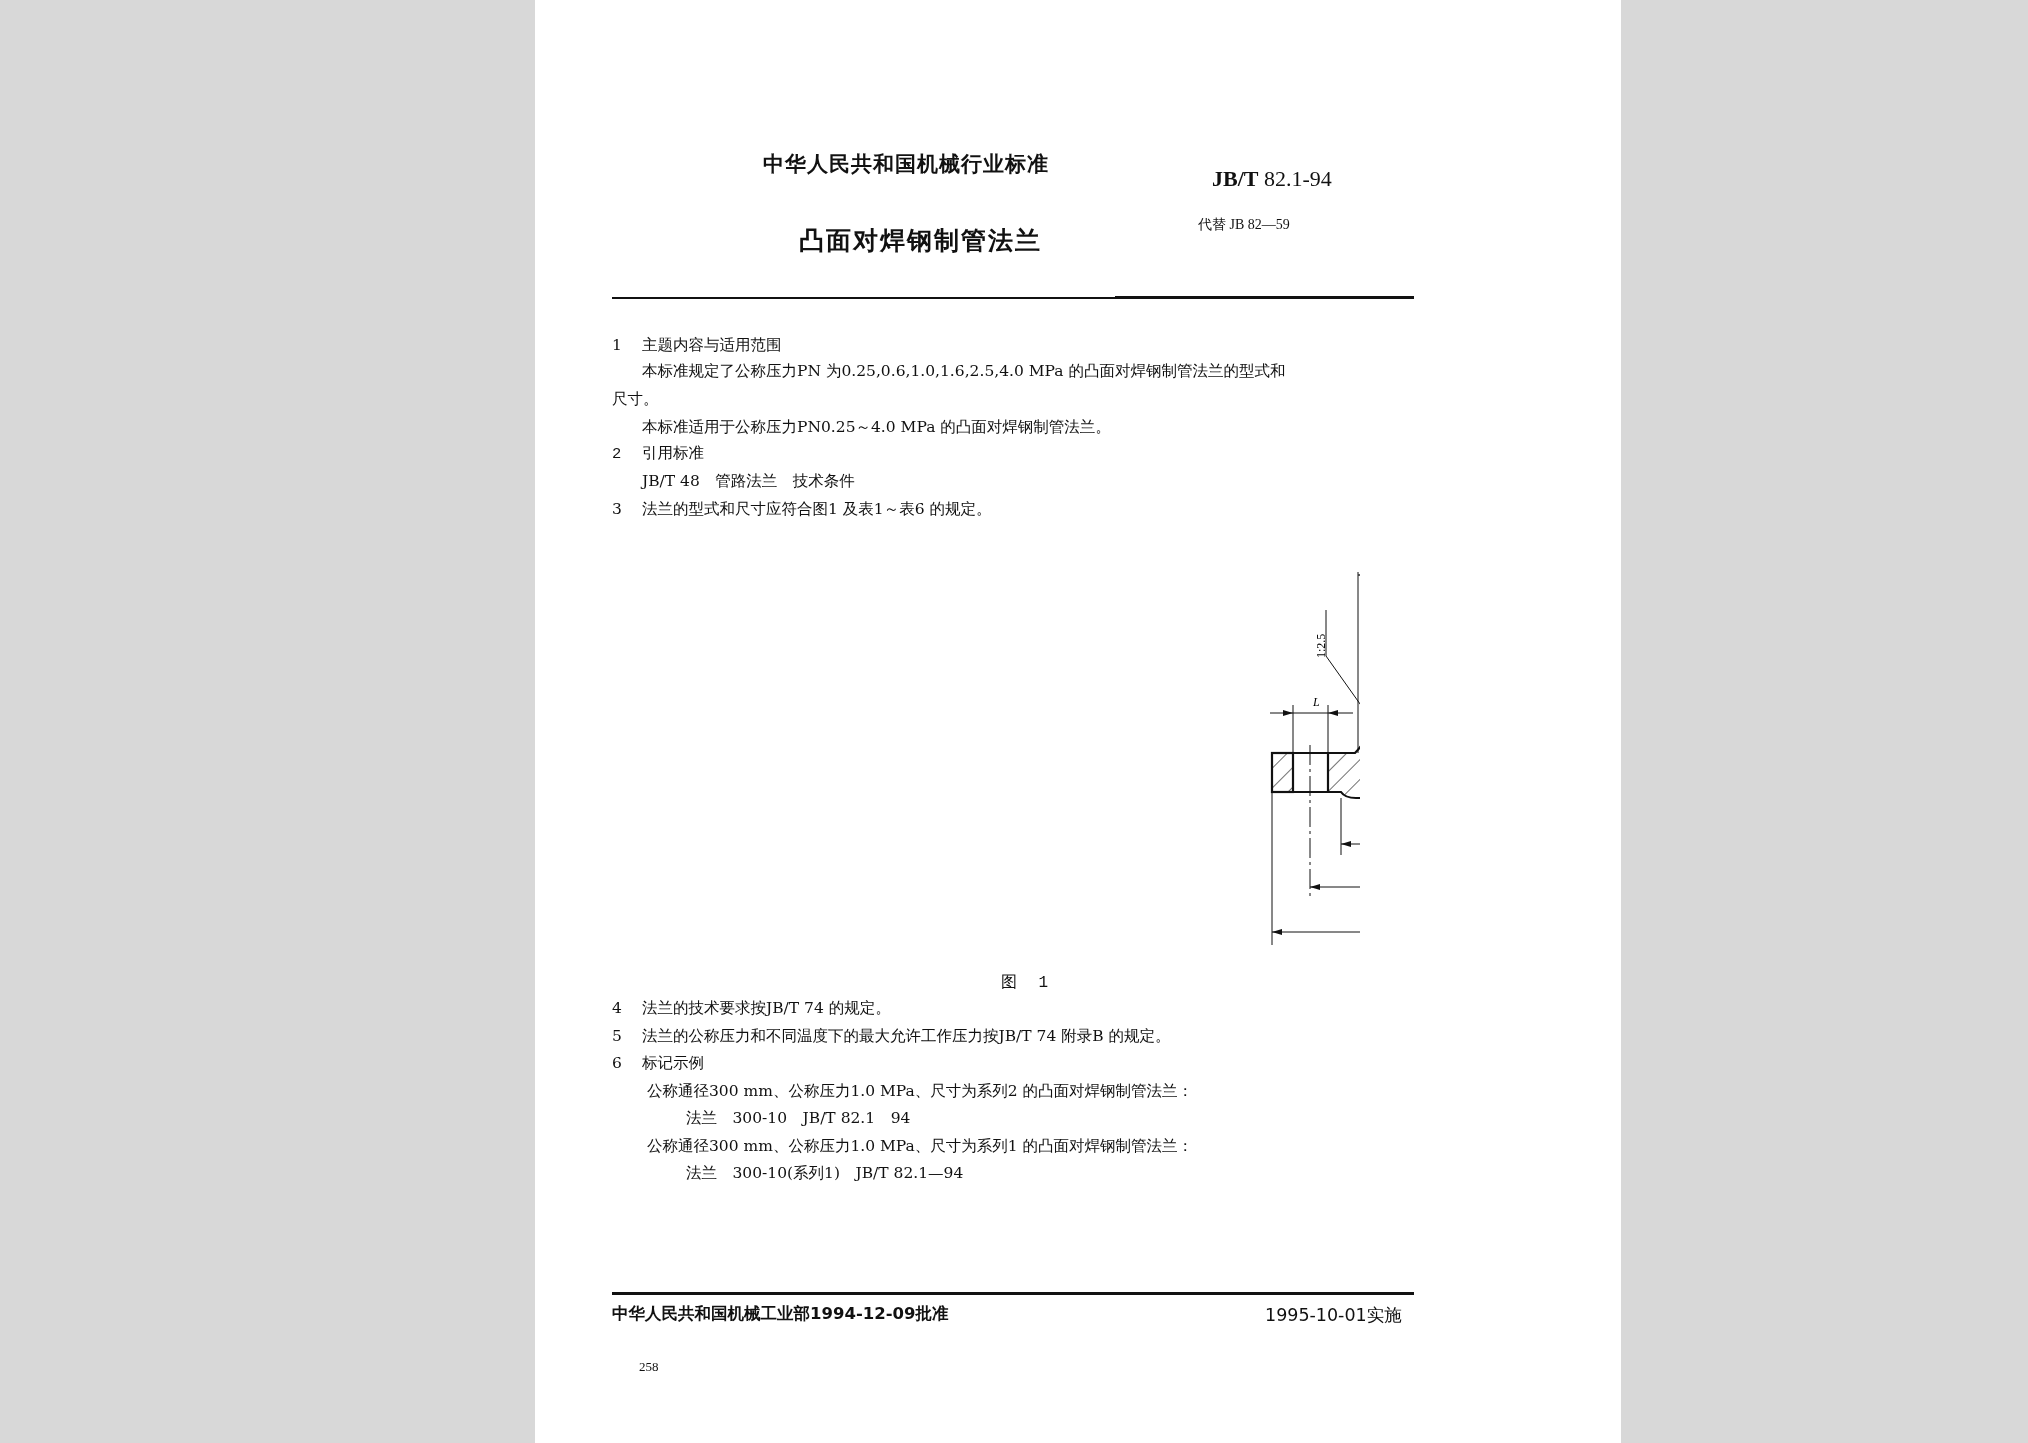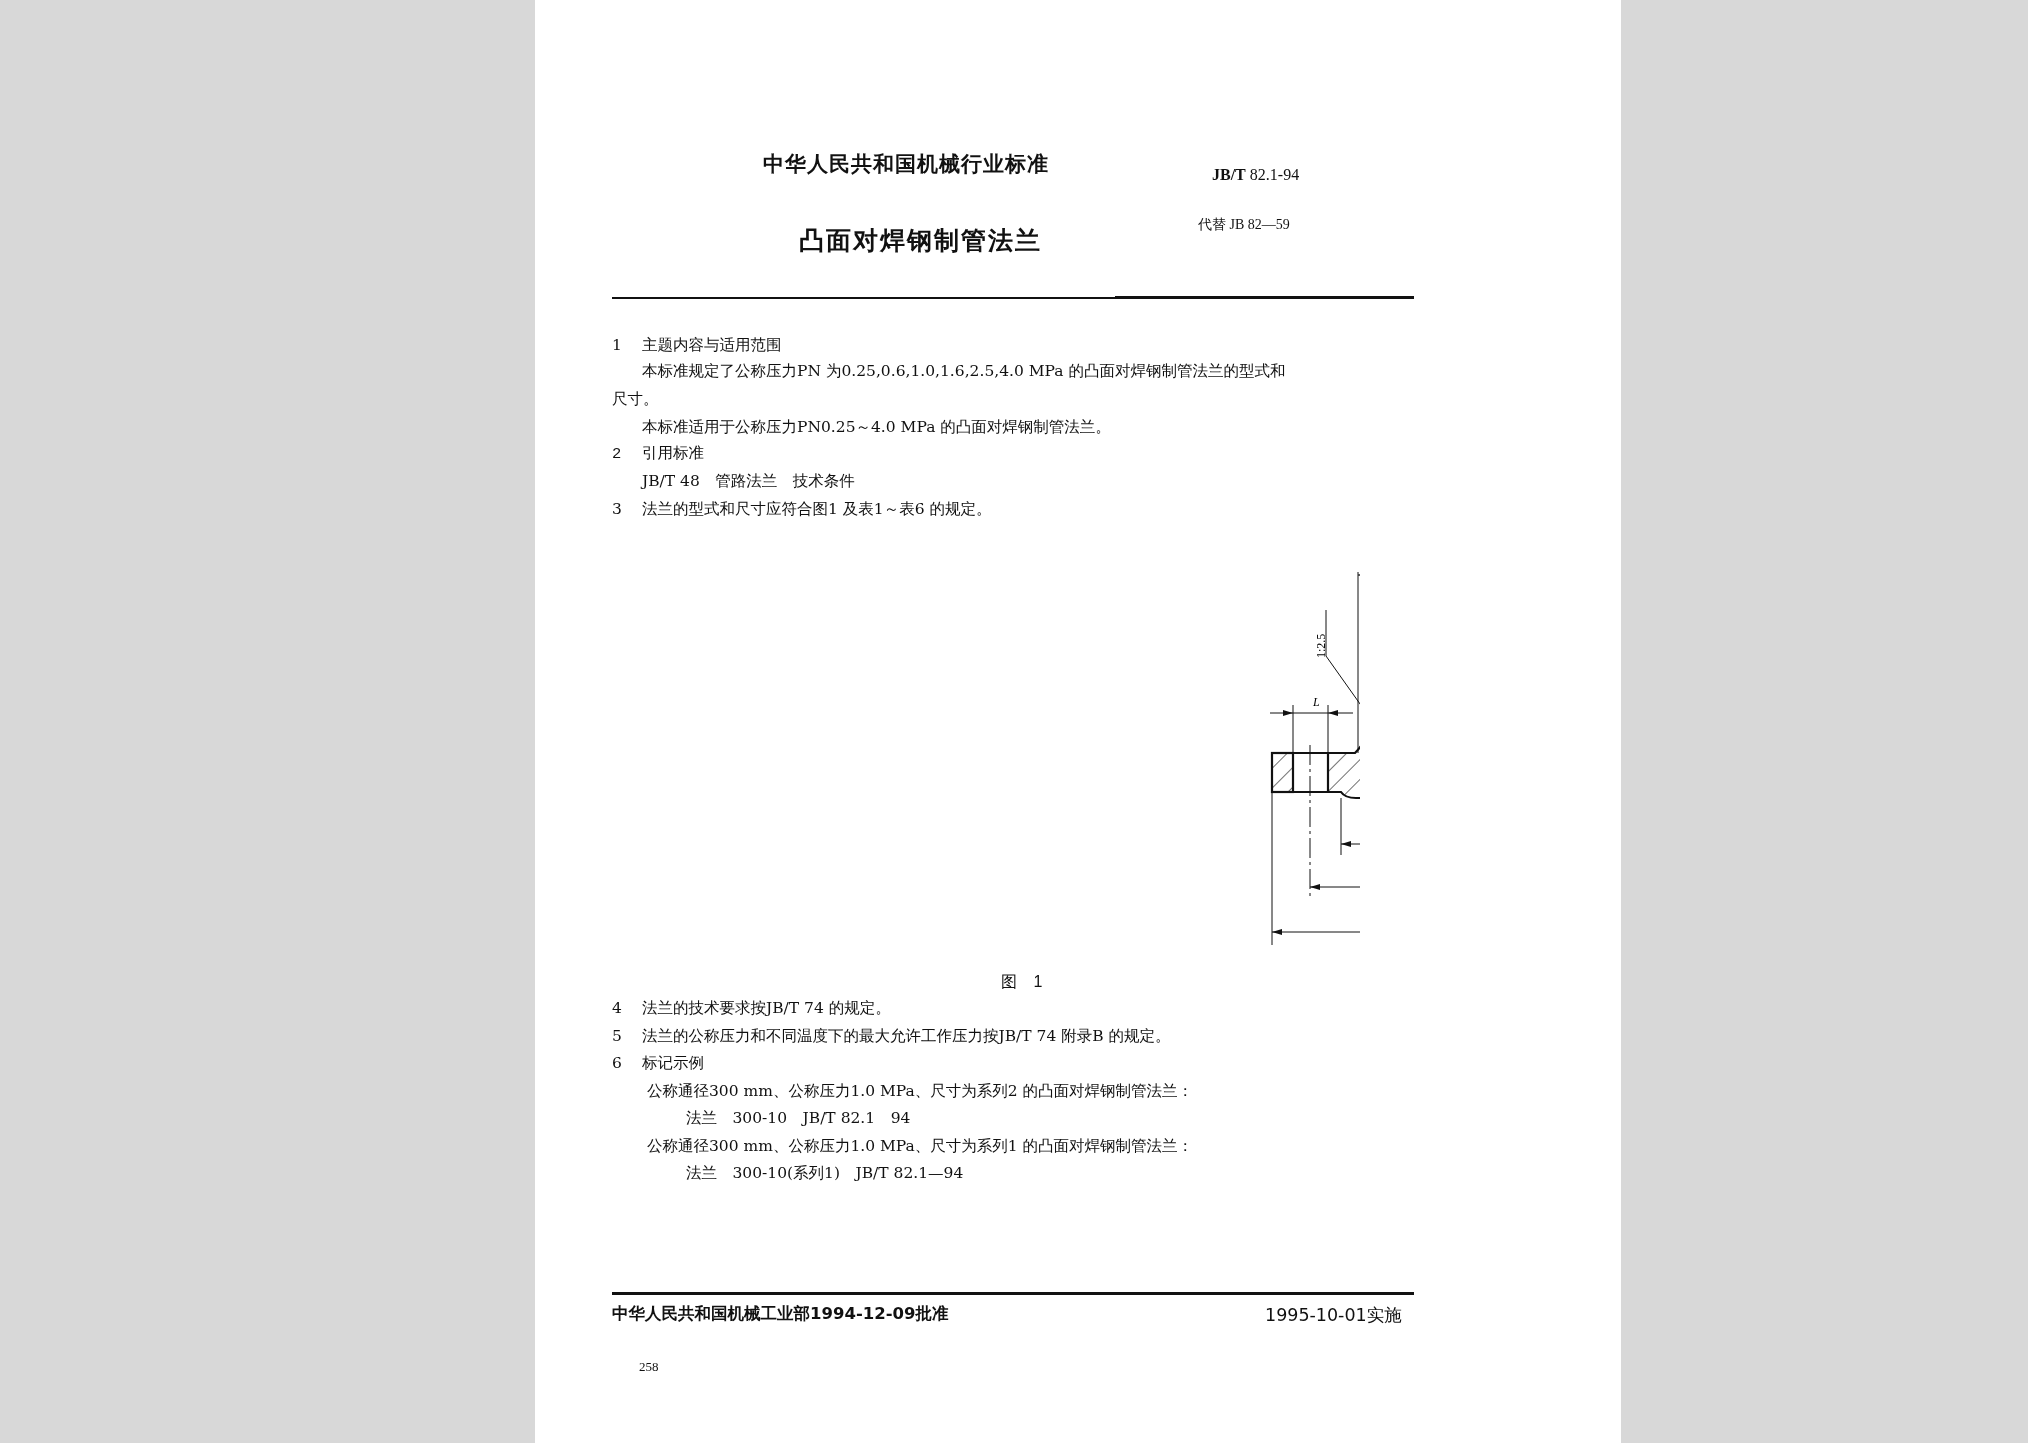--- a/index.html
+++ b/index.html
@@ -19,21 +19,21 @@
   }
   .abs { position: absolute; white-space: nowrap; }
   .hdr-org {
     left: 228px; top: 150px;
     font-family: "DejaVu Sans", sans-serif;
     font-weight: bold; font-size: 21px; letter-spacing: 1px;
   }
   .hdr-code {
     left: 677px; top: 166px;
     font-family: "Liberation Serif", serif;
-    font-size: 16px;
+    font-size: 22px;
   }
   .hdr-code b { font-weight: bold; }
   .hdr-title {
     left: 264px; top: 224px;
     font-family: "DejaVu Sans", sans-serif;
     font-weight: bold; font-size: 25px; letter-spacing: 2px;
   }
   .hdr-replaces {
     left: 663px; top: 216px;
     font-family: "Liberation Serif", serif;
@@ -67,21 +67,21 @@
     font-family: "DejaVu Sans", sans-serif;
     font-size: 17.5px;
   }
   .page-num {
     left: 104px; top: 1359px;
     font-family: "Liberation Serif", serif;
     font-size: 13px;
   }
   .fig-caption {
     left: 466px; top: 972px;
-    font-family: Liberation Sans, sans-serif;
+    font-family: Liberation Mono, monospace;
     font-size: 16px; letter-spacing: 6px;
   }
   svg.drawing {
     position: absolute;
     left: 165px; top: 555px;
   }
   .dimlbl {
     font-family: "Liberation Serif", serif;
     font-style: italic; font-size: 12px;
   }

